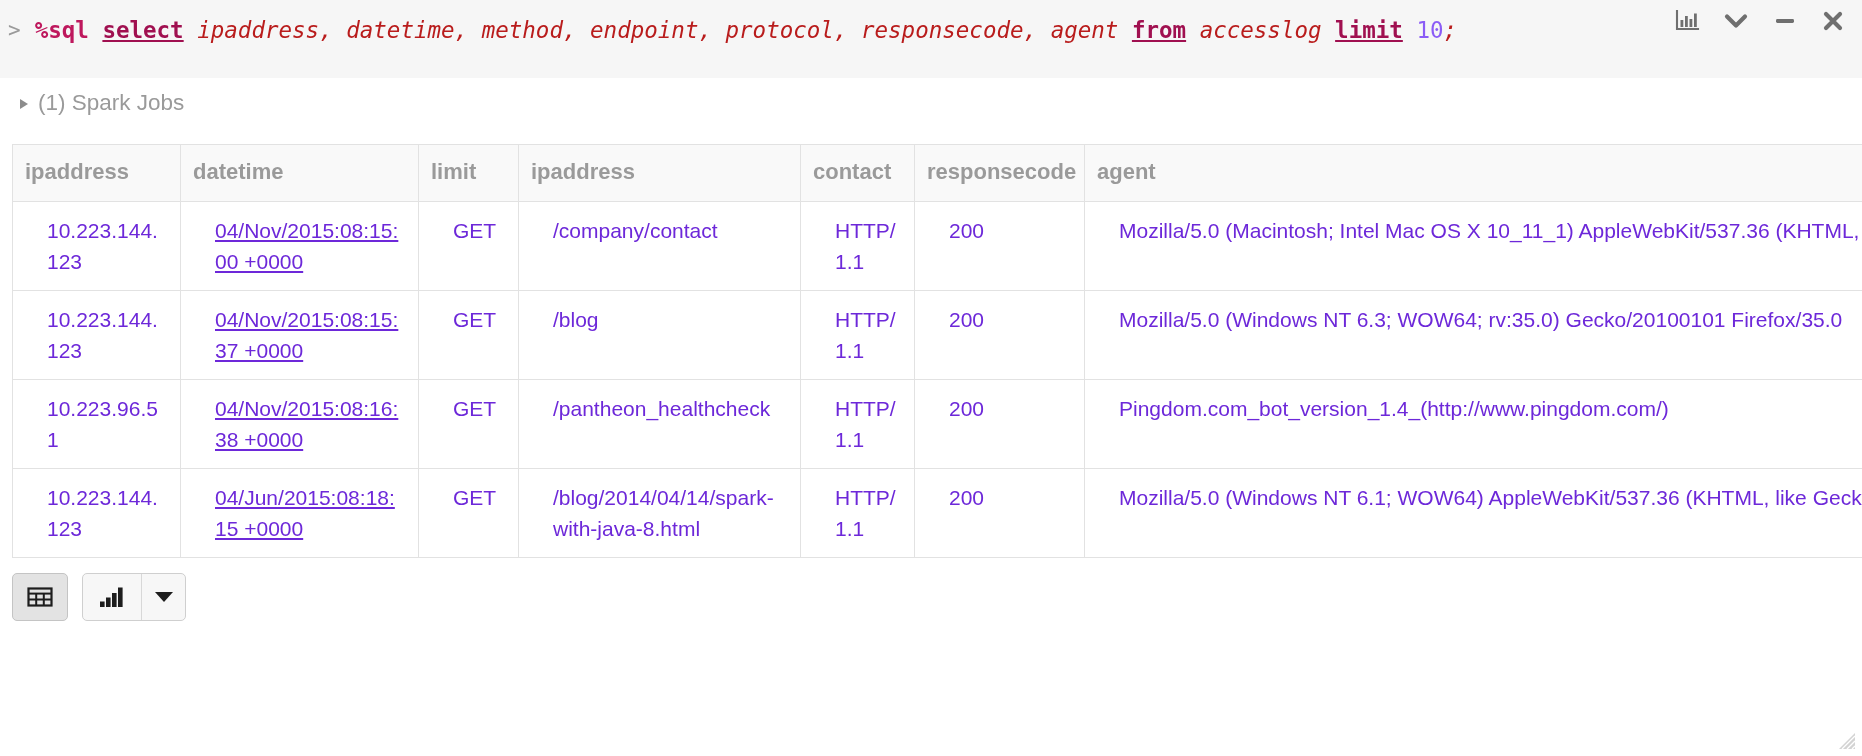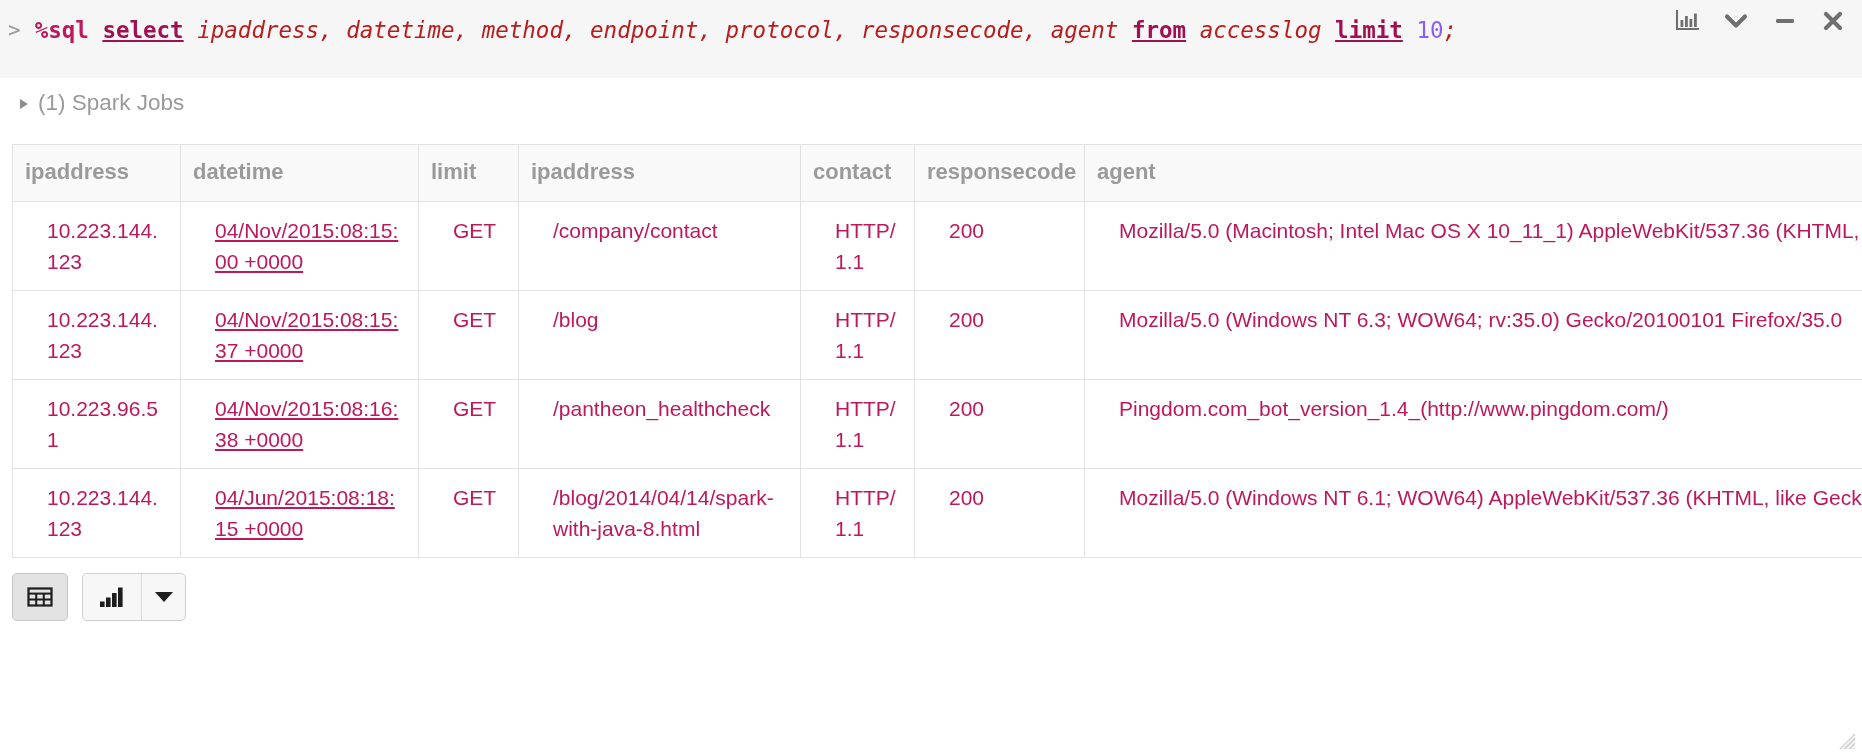--- a/index.html
+++ b/index.html
@@ -124,21 +124,21 @@
   table.results thead th {
     background: #f9f9f9;
     color: #9a9a9a;
     font-weight: bold;
     font-size: 22px;
     padding-top: 11px;
     padding-bottom: 12px;
     white-space: nowrap;
   }
   table.results tbody td {
-    color: #be185d;
+    color: #6d28d9;
     background: #ffffff;
     padding-left: 34px;
   }
 
   
   col.c-ip       { width: 168px; }
   col.c-dt       { width: 238px; }
   col.c-method   { width: 100px; }
   col.c-endpoint { width: 282px; }
   col.c-proto    { width: 114px; }

